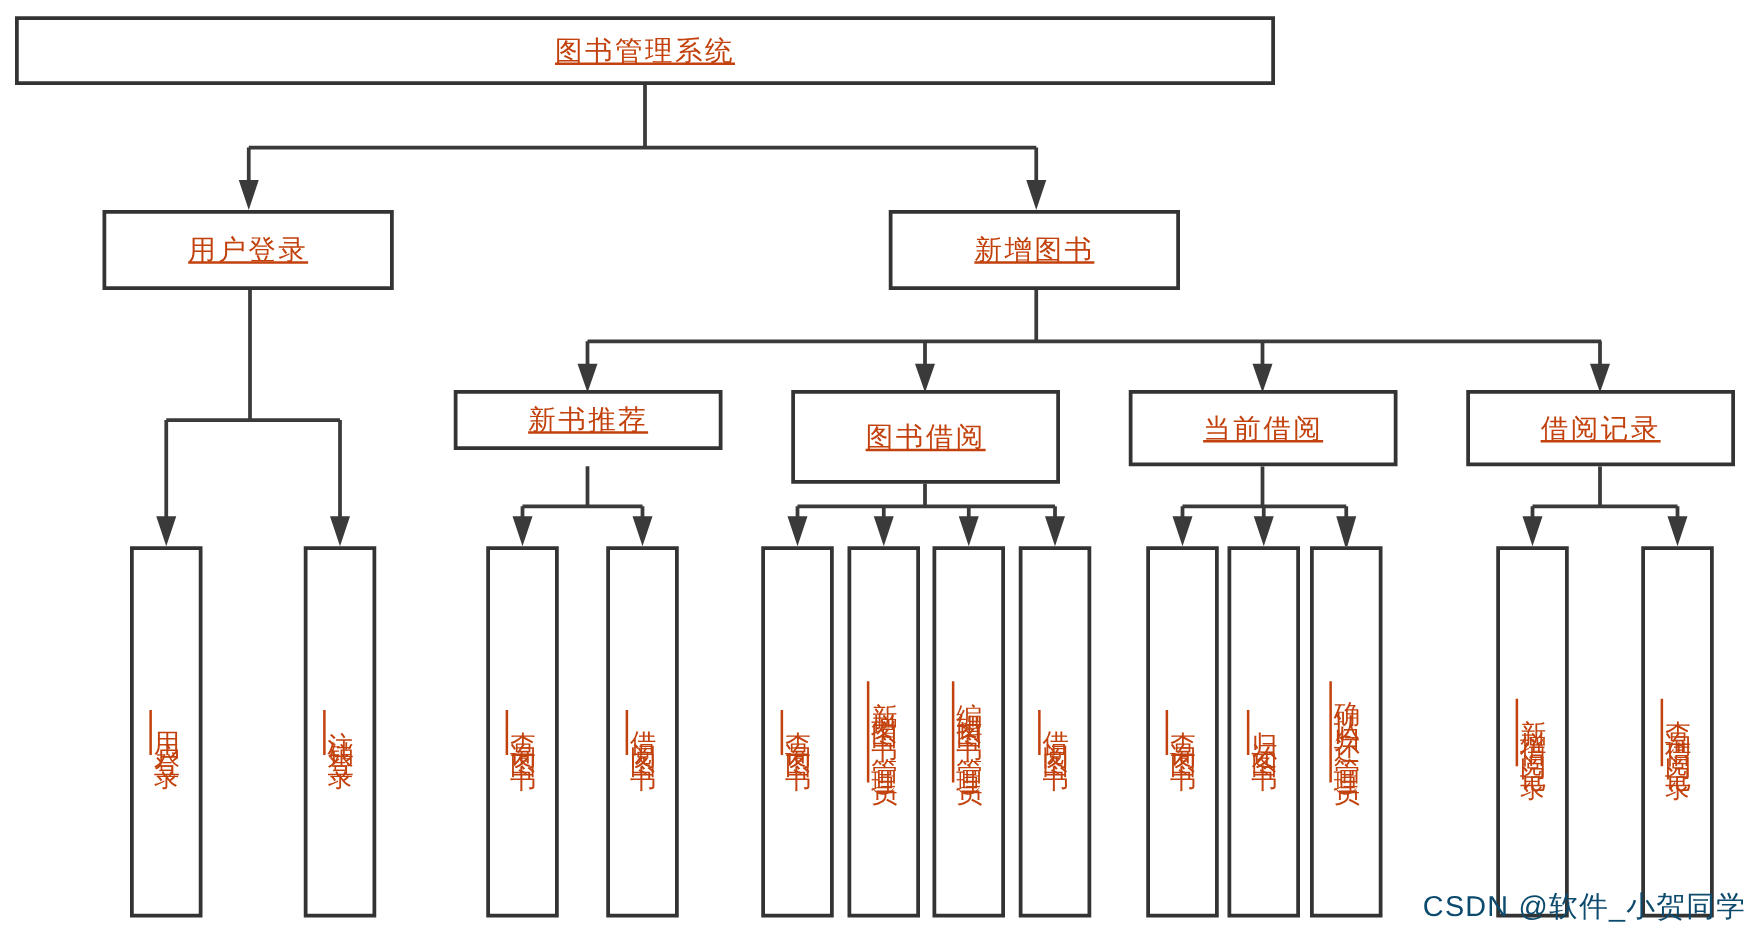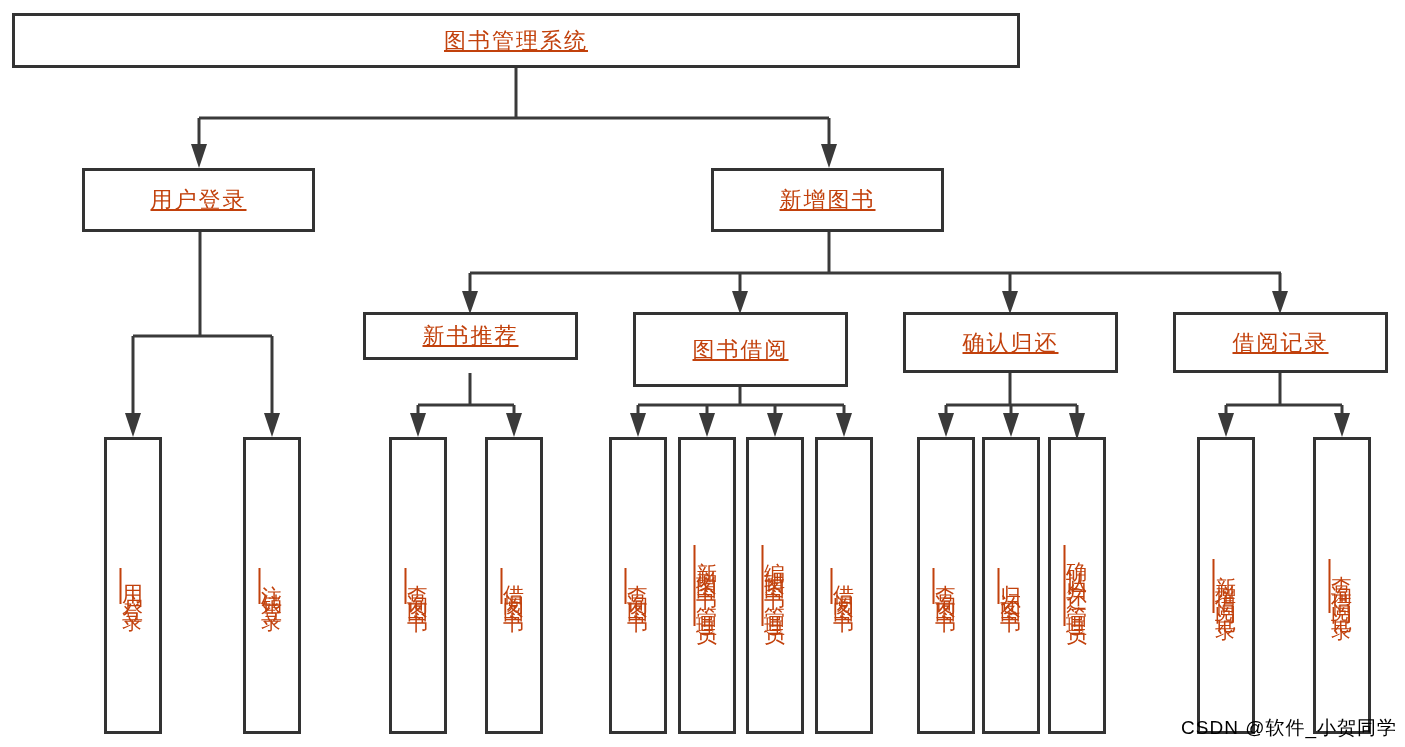--- a/index.html
+++ b/index.html
@@ -37,22 +37,22 @@
   .v-box {
     writing-mode: vertical-rl;
     font-size: 21px;
     letter-spacing: 9px;
     line-height: 1;
   }
   .watermark {
     position: absolute;
     right: 8px;
     bottom: 6px;
-    font-size: 19px;
-    color: #000000;
+    font-size: 23px;
+    color: #0c4a6e;
     letter-spacing: 1px;
     white-space: nowrap;
   }
   
   .n-root { left: 12px;  top: 13px;  width: 1008px; height: 55px; }
   .n-l2a  { left: 82px;  top: 168px; width: 233px;  height: 64px; }
   .n-l2b  { left: 711px; top: 168px; width: 233px;  height: 64px; }
   .n-l3a  { left: 363px; top: 312px; width: 215px;  height: 48px; }
   .n-l3b  { left: 633px; top: 312px; width: 215px;  height: 75px; }
   .n-l3c  { left: 903px; top: 312px; width: 215px;  height: 61px; }
@@ -135,21 +135,21 @@
     </g>
   </svg>
 
   <div class="box h-box n-root">图书管理系统</div>
 
   <div class="box h-box n-l2a">用户登录</div>
   <div class="box h-box n-l2b">新增图书</div>
 
   <div class="box h-box n-l3a">新书推荐</div>
   <div class="box h-box n-l3b">图书借阅</div>
-  <div class="box h-box n-l3c">确认归还</div>
+  <div class="box h-box n-l3c">当前借阅</div>
   <div class="box h-box n-l3d">借阅记录</div>
 
   <div class="box v-box leaf lf-1a">用户登录</div>
   <div class="box v-box leaf lf-1b">注销登录</div>
 
   <div class="box v-box leaf lf-2a">查询图书</div>
   <div class="box v-box leaf lf-2b">借阅图书</div>
 
   <div class="box v-box leaf lf-3a">查询图书</div>
   <div class="box v-box leaf lf-3b">新增图书（管理员）</div>

